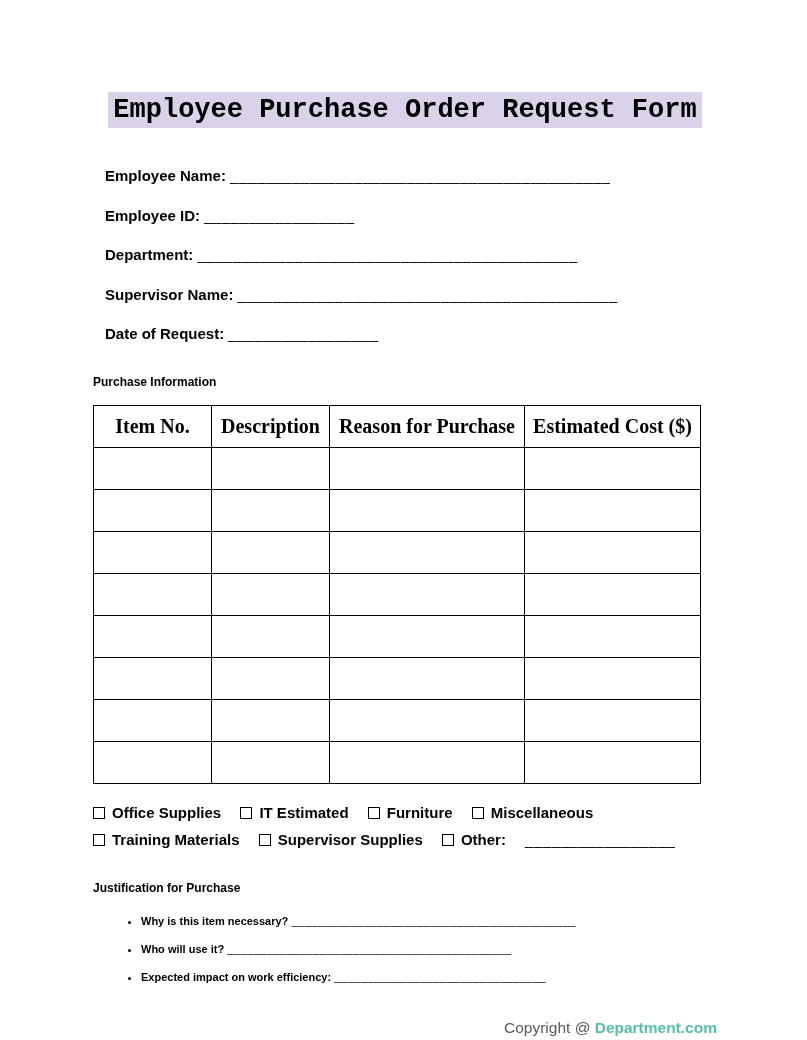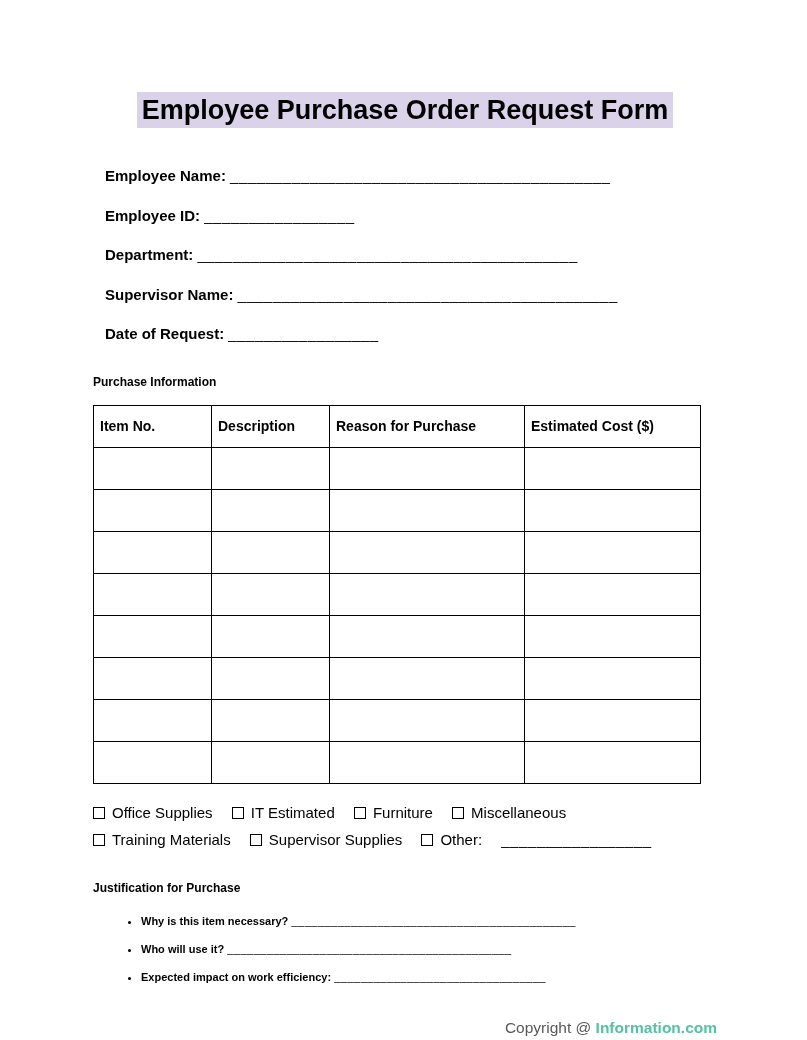--- a/index.html
+++ b/index.html
@@ -16,20 +16,21 @@
 
   
   .title-wrap { text-align: center; margin: 0; padding-top: 92px; }
   .title {
     display: inline-block;
     margin: 0;
     font-size: 27px;
     font-weight: bold;
     line-height: 1.2;
     padding: 2px 5px;
+    font-family: Liberation Mono, monospace;
   }
 
   
   .fields { margin-top: 34px; }
   .field-line {
     margin: 12px;
     font-size: 15px;
     line-height: 27.5px;
     white-space: nowrap;
   }
@@ -50,23 +51,24 @@
     margin-top: 13px;
     width: 607px;
     table-layout: fixed;
   }
   .purchase-table th, .purchase-table td {
     border: 1px solid #000000;
     padding: 0 6px;
   }
   .purchase-table th {
     height: 42px;
-    font-size: 14px;
-    font-weight: bold;
-    text-align: left;
+    font-size: 20px;
+    font-weight: bold;
+    text-align: center;
+    font-family: Liberation Serif, serif;
   }
   .purchase-table td { height: 42px; }
   .col-item { width: 118px; }
   .col-desc { width: 118px; }
   .col-reason { width: 195px; }
   .col-cost { width: 176px; }
 
   
   .check-section { margin-top: 15px; }
   .check-line {
@@ -78,21 +80,21 @@
   .check-item { margin-right: 15px; }
   .cbox {
     display: inline-block;
     width: 12px;
     height: 12px;
     border: 1.6px solid #000000;
     margin-right: 7px;
     vertical-align: -1px;
     background: #ffffff;
   }
-  .check-label { font-weight: normal; }
+  .check-label { font-weight: bold; }
 
   
   .justify-list {
     margin: 13px 0 0 21px;
     padding-left: 27px;
     list-style: disc;
   }
   .justify-list li {
     font-size: 11px;
     line-height: 20px;
@@ -236,16 +238,16 @@
       <span class="blank">___________________________________________</span>
     </li>
     <li>
       <span class="justify-label">Expected impact on work efficiency:</span>
       <span class="blank">________________________________</span>
     </li>
   </ul>
 
   <div class="footer">
     <span>Copyright @</span>
-    <a class="footer-link" style="color: rgb(87, 192, 165);">Information.com</a>
+    <a class="footer-link" style="color: rgb(87, 192, 165);">Department.com</a>
   </div>
 
 </div>
 
 </body></html>

